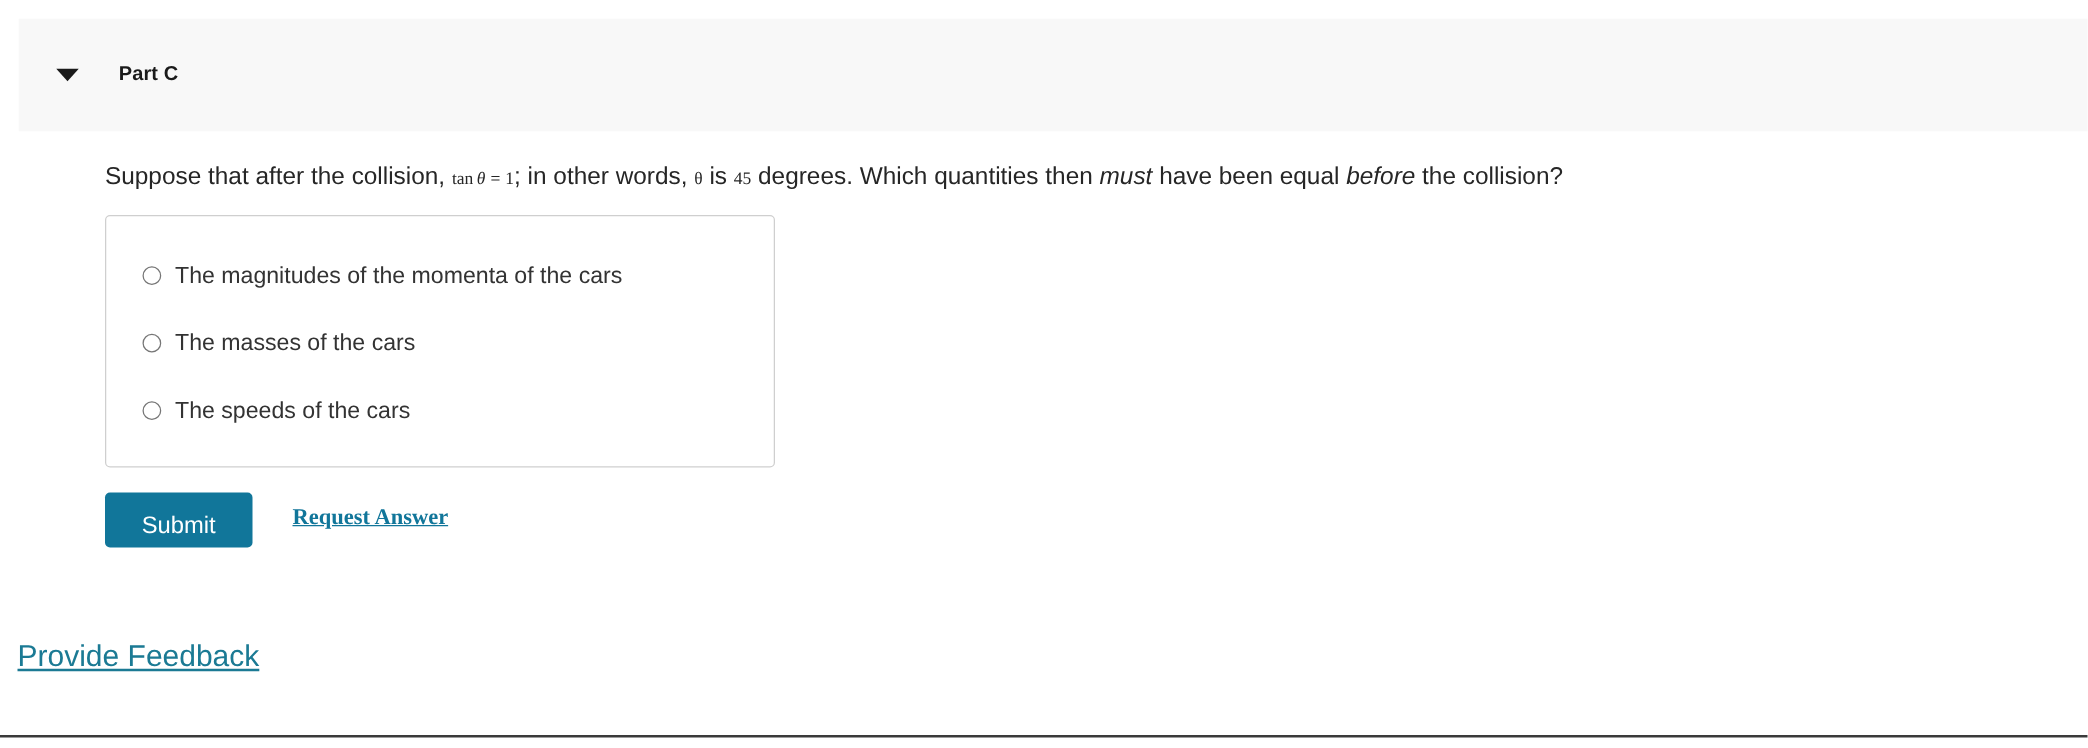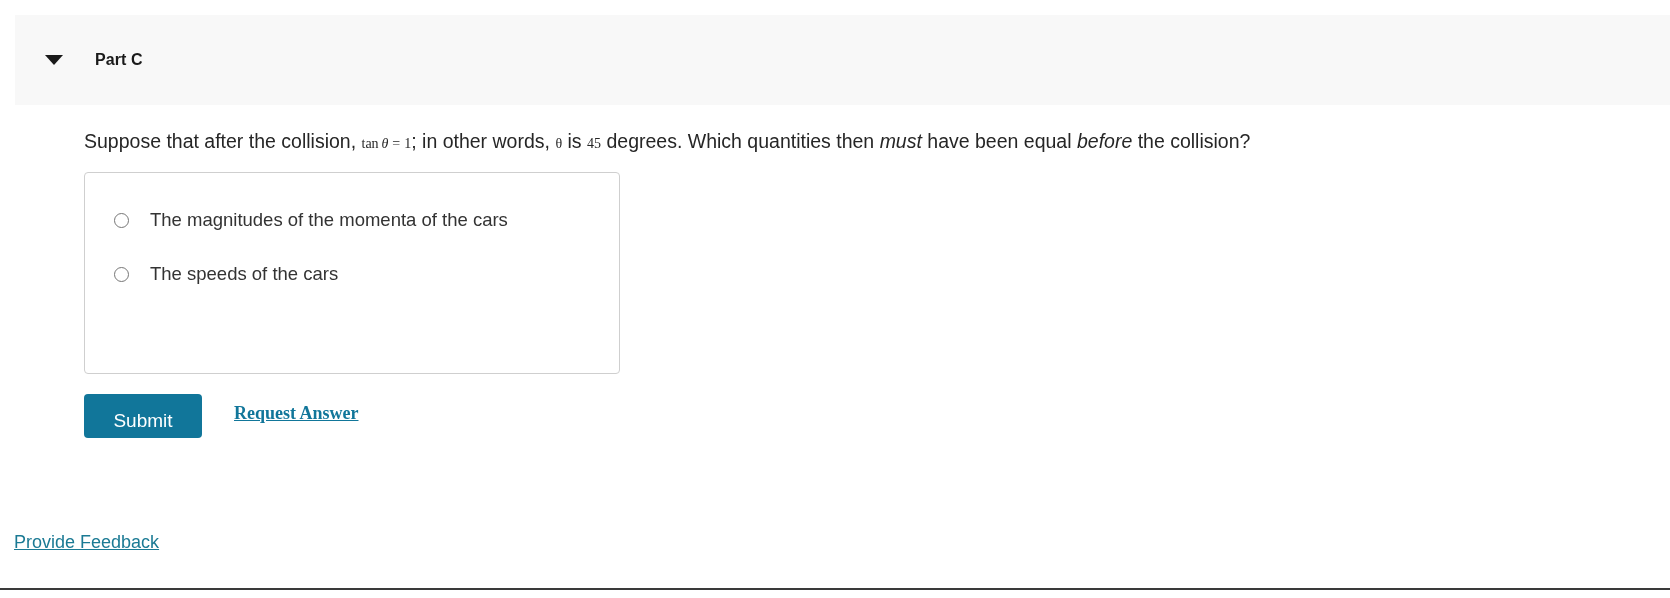--- a/index.html
+++ b/index.html
@@ -101,21 +101,21 @@
   .radio-circle {
     width: 15px;
     height: 15px;
     border: 1.6px solid #767676;
     border-radius: 50%;
     box-sizing: border-box;
     background: #ffffff;
     flex: 0 0 auto;
   }
   .choice-label {
-    margin-left: 21px;
+    margin-left: 11px;
     font-size: 18.5px;
     color: #333333;
     white-space: nowrap;
   }
 
   
   .submit-button {
     position: absolute;
     left: 84px;
     top: 394px;
@@ -140,25 +140,24 @@
     text-decoration: underline;
     cursor: pointer;
     font-family: Liberation Serif, serif;
   }
 
   
   .provide-feedback {
     position: absolute;
     left: 14px;
     top: 512px;
-    font-size: 18px;
+    font-size: 24px;
     color: #1b7a94;
     text-decoration: underline;
     cursor: pointer;
-    margin-top: 20px;
   }
   .bottom-divider {
     position: absolute;
     left: 0;
     top: 588px;
     width: 1670px;
     height: 2px;
     background: #3a3a3a;
   }
 </style>
@@ -172,20 +171,24 @@
 
 <div class="question-text"><span>Suppose that after the collision, </span><span class="mathspan"><span class="mfn">tan</span> <span class="mi">θ</span><span class="mo">=</span><span class="mn">1</span></span><span>; in other words, </span><span class="mathspan mi">θ</span><span> is </span><span class="mathspan mn">45</span><span> degrees. Which quantities then </span><i>must</i><span> have been equal </span><i>before</i><span> the collision?</span></div>
 
 <div class="choices-box">
   <label class="choice-row">
     <span class="radio-circle"></span>
     <span class="choice-label">The magnitudes of the momenta of the cars</span>
   </label>
   <label class="choice-row">
     <span class="radio-circle"></span>
+    <span class="choice-label">The masses of the cars</span>
+  </label>
+  <label class="choice-row">
+    <span class="radio-circle"></span>
     <span class="choice-label">The speeds of the cars</span>
   </label>
 </div>
 
 <button class="submit-button">Submit</button>
 <a class="request-answer">Request Answer</a>
 
 <a class="provide-feedback">Provide Feedback</a>
 <div class="bottom-divider"></div>
 

